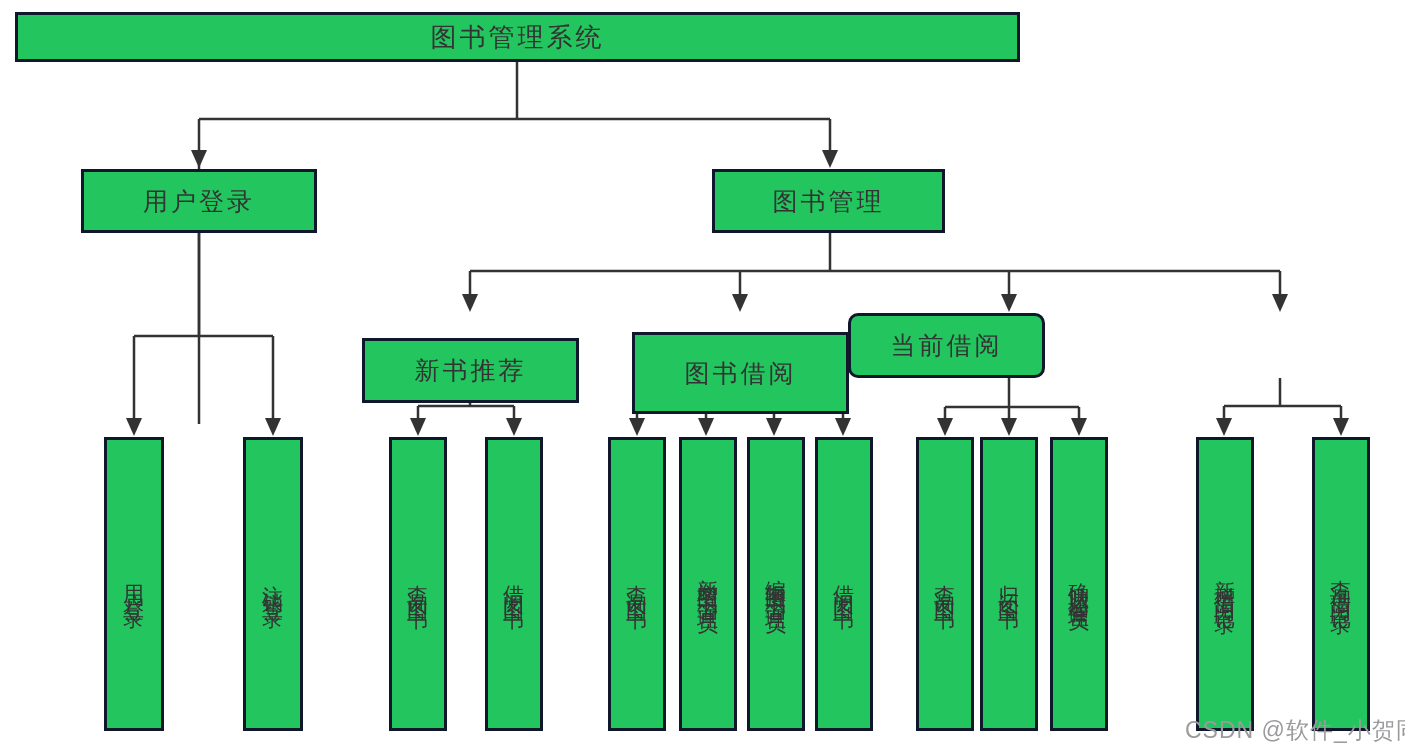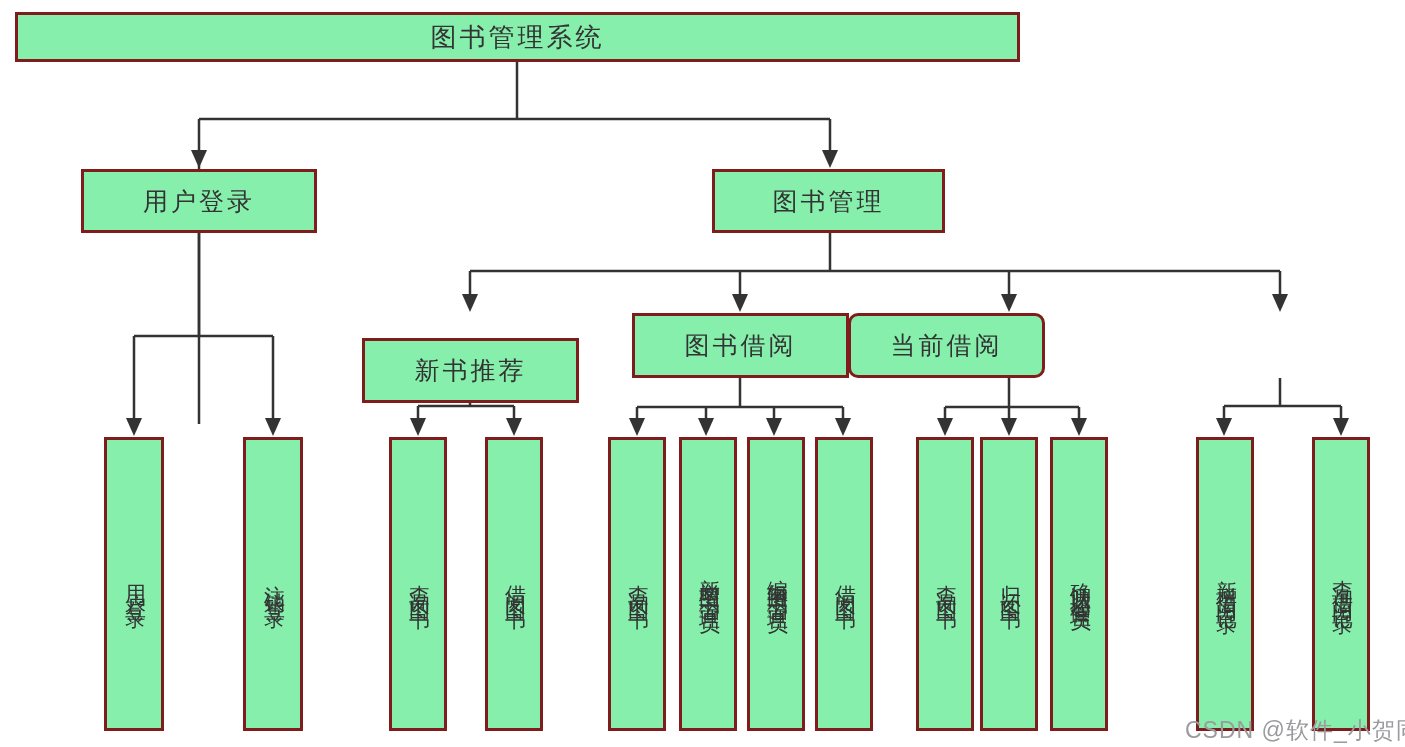--- a/index.html
+++ b/index.html
@@ -13,34 +13,33 @@
     overflow: hidden;
   }
   #connectors {
     position: absolute;
     left: 0; top: 0;
     width: 1405px; height: 747px;
   }
   .box {
     position: absolute;
     box-sizing: border-box;
-    background: #86efac;
-    border: 3px solid #7f1d1d;
+    background: #22c55e;
+    border: 3px solid #0f172a;
     display: flex;
     align-items: center;
     justify-content: center;
     color: #333333;
-    font-family: Liberation Mono, monospace;
   }
   .h-box { font-size: 25px; letter-spacing: 3px; }
   #b-root { left: 15px; top: 12px; width: 1005px; height: 50px; font-size: 26px; }
   #b-user-login   { left: 81px;  top: 169px; width: 236px; height: 64px; }
   #b-book-mgmt    { left: 712px; top: 169px; width: 233px; height: 64px; }
   #b-new-book     { left: 362px; top: 313px; width: 217px; height: 65px; margin-top: 25px; }
-  #b-book-borrow  { left: 632px; top: 313px; width: 217px; height: 65px; text-align: center; }
+  #b-book-borrow  { left: 632px; top: 332px; width: 217px; height: 82px; text-align: center; }
   #b-current      { left: 848px; top: 313px; width: 197px; height: 65px; border-radius: 10px; }
   #b-records      { left: 1172px; top: 313px; width: 215px; height: 65px; }
   .v-box {
     top: 437px;
     height: 294px;
     width: 58px;
     writing-mode: vertical-rl;
     text-orientation: mixed;
     font-size: 21px;
     letter-spacing: 8px;

